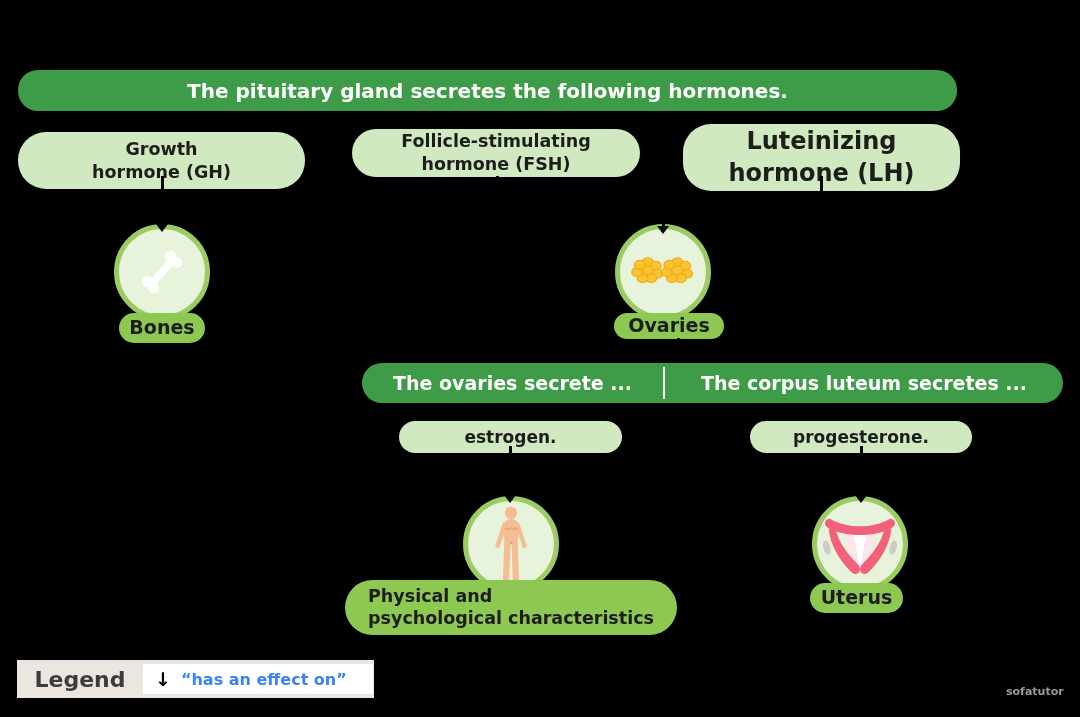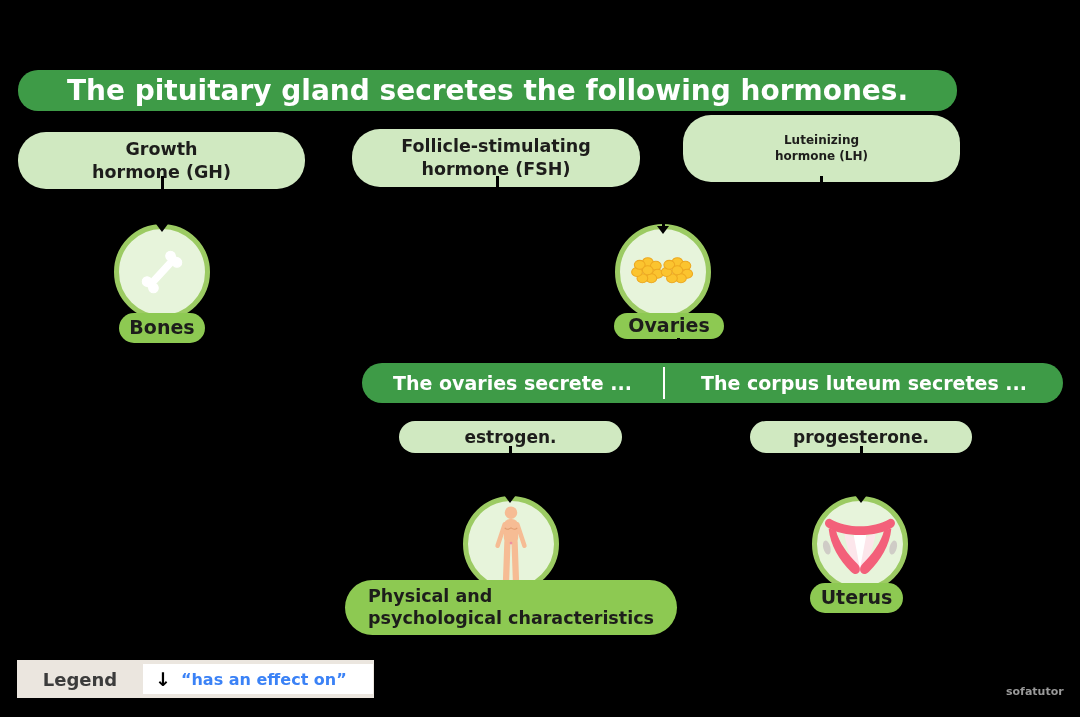--- a/index.html
+++ b/index.html
@@ -18,45 +18,45 @@
           width:96px;height:96px;z-index:3;display:flex;align-items:center;justify-content:center;overflow:hidden;}
   .arrow{position:absolute;width:12px;display:flex;flex-direction:column;align-items:center;z-index:10;}
   .arrow .shaft{width:3px;background:#000;flex:1;}
   .arrow .head{width:0;height:0;border-left:6px solid transparent;border-right:6px solid transparent;
           border-top:8px solid #000;}
   .split-banner{display:flex;align-items:stretch;}
   .split-banner .half{display:flex;align-items:center;justify-content:center;color:#ffffff;font-weight:bold;}
   .divider{width:2px;background:#fff;margin:4px 0;}
   #legend{background:#ebe6df;z-index:2;}
   #legend .title{position:absolute;left:0;top:0;width:126px;height:38px;display:flex;align-items:center;
-          justify-content:center;font-weight:bold;font-size:18px;color:#3c3c3c;text-align:center;}
+          justify-content:center;font-weight:bold;font-size:22px;color:#3c3c3c;text-align:center;}
   #legend .white-box{position:absolute;left:126px;top:4px;width:230px;height:30px;background:#fff;
           display:flex;align-items:center;gap:10px;padding-left:12px;box-sizing:border-box;}
   #legend .glyph{font-size:19px;font-weight:bold;color:#000;line-height:1;}
   #legend .meaning{font-size:16px;font-weight:bold;color:#3b82f6;}
   #watermark{color:#9a9a9a;font-size:11px;font-weight:bold;z-index:2;}
 </style>
 </head>
 <body>
 
 <div id="canvas">
 
-  <div class="abs banner" style="left:18px;top:70px;width:939px;height:41px;font-size:28px;">
+  <div class="abs banner" style="left:18px;top:70px;width:939px;height:41px;font-size:20px;">
     <span>The pituitary gland secretes the following hormones.</span>
   </div>
 
   <div class="abs pill-light" style="left:18px;top:132px;width:287px;height:57px;font-size:17.5px;">
     <span>Growth
 hormone (GH)</span>
   </div>
-  <div class="abs pill-light" style="left:352px;top:129px;width:288px;height:58px;font-size:17.5px;">
+  <div class="abs pill-light" style="left:352px;top:129px;width:288px;height:48px;font-size:17.5px;">
     <span>Follicle-stimulating
 hormone (FSH)</span>
   </div>
-  <div class="abs pill-light" style="left:683px;top:115px;width:277px;height:67px;font-size:12px;">
+  <div class="abs pill-light" style="left:683px;top:124px;width:277px;height:67px;font-size:24px;">
     <span>Luteinizing
 hormone (LH)</span>
   </div>
 
   <div class="arrow" style="left:156px;top:176px;height:56px;">
       <div class="shaft"></div>
       <div class="head"></div>
     </div>
   <div class="arrow" style="left:491px;top:176px;height:32px;">
       <div class="shaft"></div>

